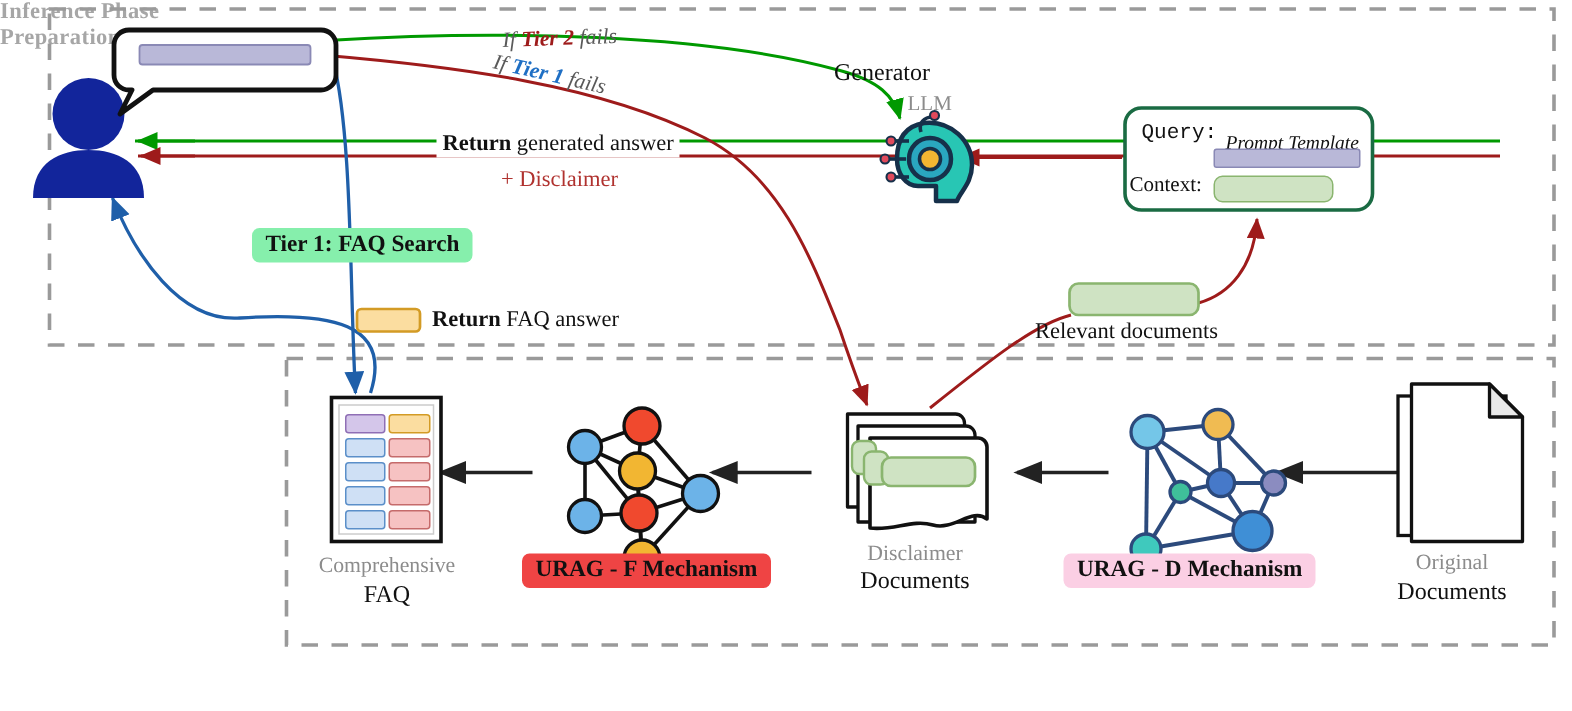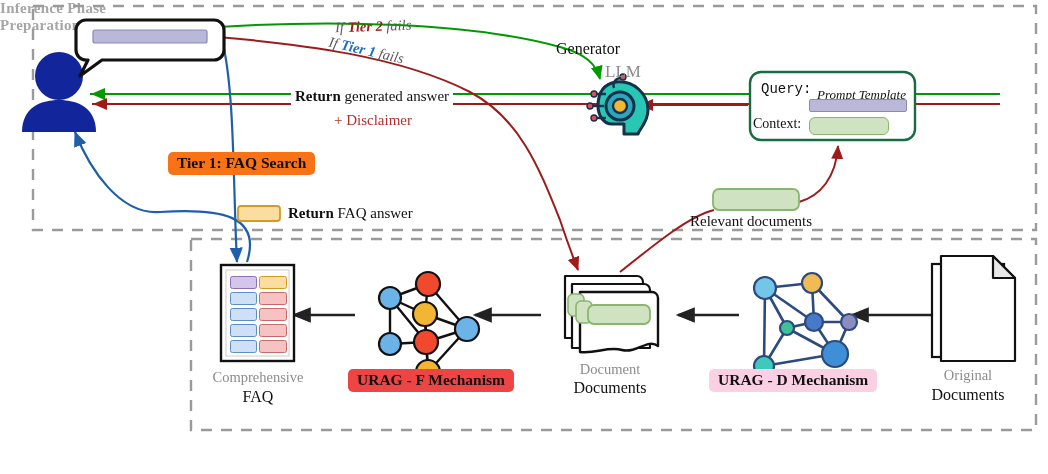--- a/index.html
+++ b/index.html
@@ -5,21 +5,21 @@
   html,body{margin:0;padding:0;background:#ffffff;}
   body{width:1048px;height:474px;font-family:"Liberation Serif",serif;position:relative;overflow:hidden;}
   #root{position:absolute;left:0;top:0;width:1048px;height:474px;}
   svg.layer{position:absolute;left:0;top:0;width:1048px;height:474px;overflow:visible;}
   .abs{position:absolute;}
 
   .phase-label{font-family:"Liberation Serif",serif;font-weight:bold;font-size:15px;color:#a6a6a6;letter-spacing:.3px;}
 
   .badge{position:absolute;border-radius:5px;padding:3px 9px 4px 9px;font-family:"Liberation Serif",serif;
          font-weight:bold;font-size:15.5px;color:#111;white-space:nowrap;line-height:1.05;}
-  .badge.tier1{background:#f97316;}
+  .badge.tier1{background:#86efac;}
   .badge.tier2{background:#fbd3d6;}
   .badge.uragf{background:#ef4444;}
   .badge.uragd{background:#fbcfe4;}
 
   .txt{position:absolute;white-space:nowrap;font-family:"Liberation Serif",serif;font-size:15px;color:#111;}
   .txt b{font-weight:bold;}
   .disclaimer{color:#b0322f;font-size:15px;}
   .caption-grey{position:absolute;white-space:nowrap;font-family:"Liberation Serif",serif;font-size:14.5px;color:#8c8c8c;text-align:center;}
   .caption-dark{position:absolute;white-space:nowrap;font-family:"Liberation Serif",serif;font-size:16px;color:#111;text-align:center;}
 
@@ -27,21 +27,21 @@
   .cond .t2{color:#9e1b1b;font-weight:bold;font-style:italic;}
   .cond .t1{color:#1f6fc4;font-weight:bold;font-style:italic;}
 
   .pt-title{position:absolute;font-family:"Liberation Serif",serif;font-style:italic;font-size:13px;color:#111;}
   .pt-lbl{position:absolute;font-family:"Liberation Serif",serif;font-size:14px;color:#111;}
   .pt-bar{position:absolute;border-radius:2px;}
   .pt-bar.query{background:#b9b8d8;border:1px solid #8a89b5;}
   .pt-bar.context{background:#cfe3c3;border:1.6px solid #8ab56f;border-radius:6px;}
 
   .gen-lbl{position:absolute;font-family:"Liberation Serif",serif;font-size:16px;color:#111;}
-  .gen-sub{position:absolute;font-family:"Liberation Serif",serif;font-size:17px;color:#8c8c8c;}
+  .gen-sub{position:absolute;font-family:"Liberation Serif",serif;font-size:14px;color:#8c8c8c;}
 
   .faqbar{position:absolute;border-radius:2.5px;}
 </style>
 </head>
 <body>
 
 <div id="root">
 
   <svg class="layer" viewBox="0 0 1048 474">
     <defs>
@@ -230,21 +230,21 @@
     <div class="faqbar" style="left:33px;top:54px;width:26px;height:11px;background:#f6c2c2;border:1.3px solid #c56b6b;"></div>
     <div class="faqbar" style="left:4px;top:70px;width:25px;height:11px;background:#cfe0f5;border:1.3px solid #5b8fc9;"></div>
     <div class="faqbar" style="left:33px;top:70px;width:26px;height:11px;background:#f6c2c2;border:1.3px solid #c56b6b;"></div>
   </div>
 
   <div class="caption-grey" style="left:212px;top:369px;width:92px;">Comprehensive</div>
   <div class="caption-dark" style="left:212px;top:388px;width:92px;">FAQ</div>
 
   <div class="badge uragf" style="left:348px;top:369px;">URAG - F Mechanism</div>
 
-  <div class="caption-grey" style="left:563px;top:361px;width:94px;">Document</div>
+  <div class="caption-grey" style="left:563px;top:361px;width:94px;">Disclaimer</div>
   <div class="caption-dark" style="left:563px;top:379px;width:94px;">Documents</div>
 
   <div class="badge uragd" style="left:709px;top:369px;">URAG - D Mechanism</div>
 
   <div class="caption-grey" style="left:923px;top:367px;width:90px;">Original</div>
   <div class="caption-dark" style="left:923px;top:386px;width:90px;">Documents</div>
 
 </div>
 
 </body></html>

